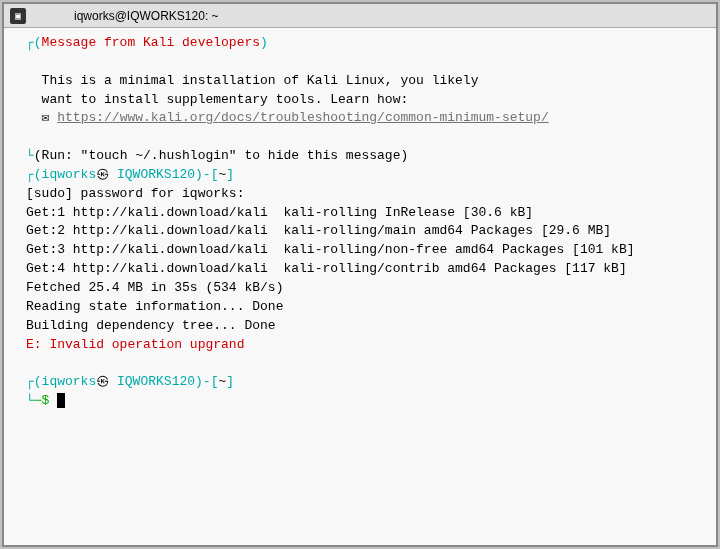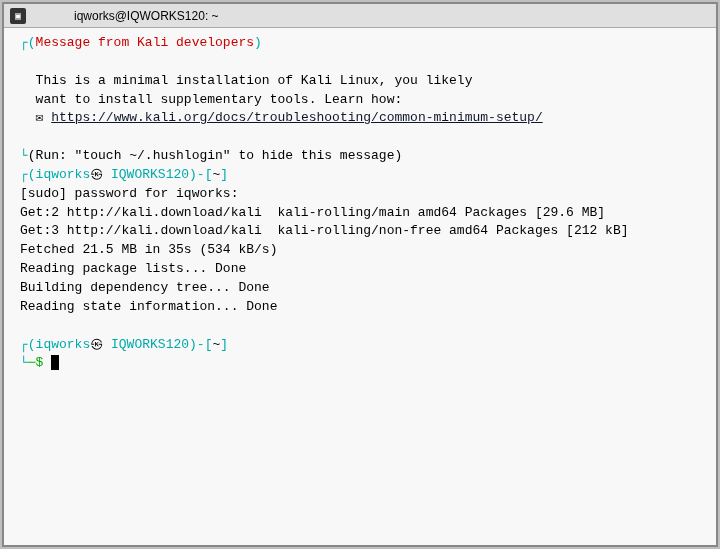--- a/index.html
+++ b/index.html
@@ -48,33 +48,33 @@
     }
     .terminal {
       background: #1a1a2e;
       background-color: #0d1117;
       background: #ffffff;
       background: #f0f0f0;
       background-color: #fafafa;
       
       background: #ffffff;
       flex: 1;
-      padding: 6px 16px;
+      padding: 6px 22px;
       overflow: hidden;
       color: #000000;
       line-height: 1.45;
     }
     .line {
       white-space: pre;
     }
     .cyan { color: #00aaaa; }
     .green { color: #00aa00; }
     .red { color: #cc0000; }
     .white { color: #000000; }
-    .blue-link { color: #0f172a; text-decoration: underline; margin-top: 23px; }
+    .blue-link { color: #737373; text-decoration: underline; margin-top: 23px; }
     
     .terminal {
       background-color: #f8f8f8;
       border: none;
     }
   </style>
 </head>
 <body>
 
 <div class="window">
@@ -88,25 +88,27 @@
     <div class="line">&nbsp;</div>
     <div class="line">&nbsp; This is a minimal installation of Kali Linux, you likely</div>
     <div class="line">&nbsp; want to install supplementary tools. Learn how:</div>
     <div class="line">&nbsp; ✉ <span class="blue-link">https://www.kali.org/docs/troubleshooting/common-minimum-setup/</span></div>
     <div class="line">&nbsp;</div>
     <div class="line"><span class="cyan">└</span>(Run: "touch ~/.hushlogin" to hide this message)</div>
 
     <div class="line"><span class="cyan">┌(</span><span class="cyan">iqworks</span><span class="white">㉿</span><span class="cyan"> IQWORKS120</span><span class="cyan">)-[</span><span class="white">~</span><span class="cyan">]</span></div>
 
     <div class="line">[sudo] password for iqworks:</div>
+    <div class="line">Get:1 http://kali.download/kali  kali-rolling InRelease [30.6 kB]</div>
     <div class="line">Get:2 http://kali.download/kali  kali-rolling/main amd64 Packages [29.6 MB]</div>
-    <div class="line">Get:3 http://kali.download/kali  kali-rolling/non-free amd64 Packages [212 kB]</div>
-    <div class="line">Fetched 21.5 MB in 35s (534 kB/s)</div>
-    <div class="line">Reading package lists... Done</div>
+    <div class="line">Get:3 http://kali.download/kali  kali-rolling/non-free amd64 Packages [101 kB]</div>
+    <div class="line">Get:4 http://kali.download/kali  kali-rolling/contrib amd64 Packages [117 kB]</div>
+    <div class="line">Fetched 25.4 MB in 35s (534 kB/s)</div>
+    <div class="line">Reading state information... Done</div>
     <div class="line">Building dependency tree... Done</div>
-    <div class="line">Reading state information... Done</div>
+    <div class="line"><span class="red">E: Invalid operation upgrand</span></div>
     <div class="line">&nbsp;</div>
 
     <div class="line"><span class="cyan">┌(</span><span class="cyan">iqworks</span><span class="white">㉿</span><span class="cyan"> IQWORKS120</span><span class="cyan">)-[</span><span class="white">~</span><span class="cyan">]</span></div>
     <div class="line"><span class="cyan">└</span><span class="green">─$</span> <span style="background:#000;color:#fff;">&nbsp;</span></div>
 
   </div>
 </div>
 
 </body></html>

